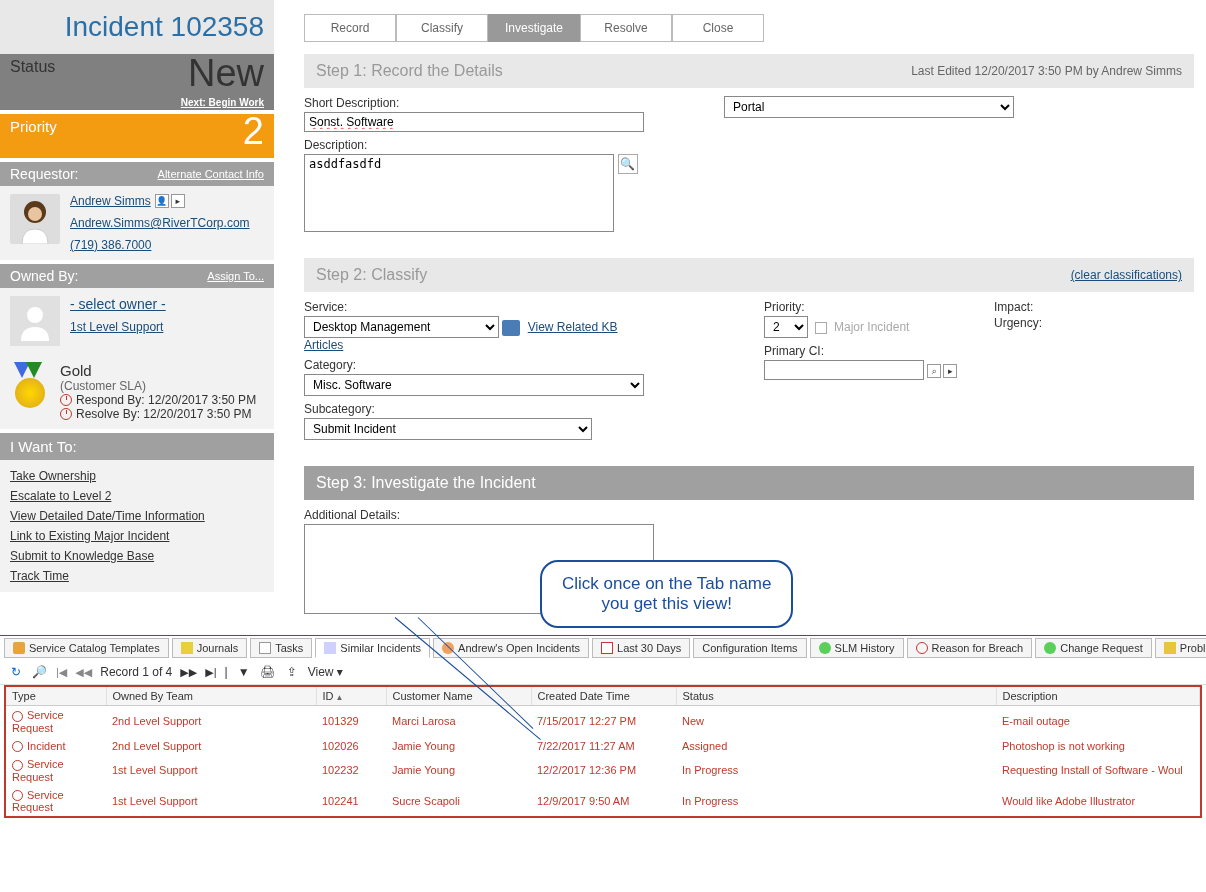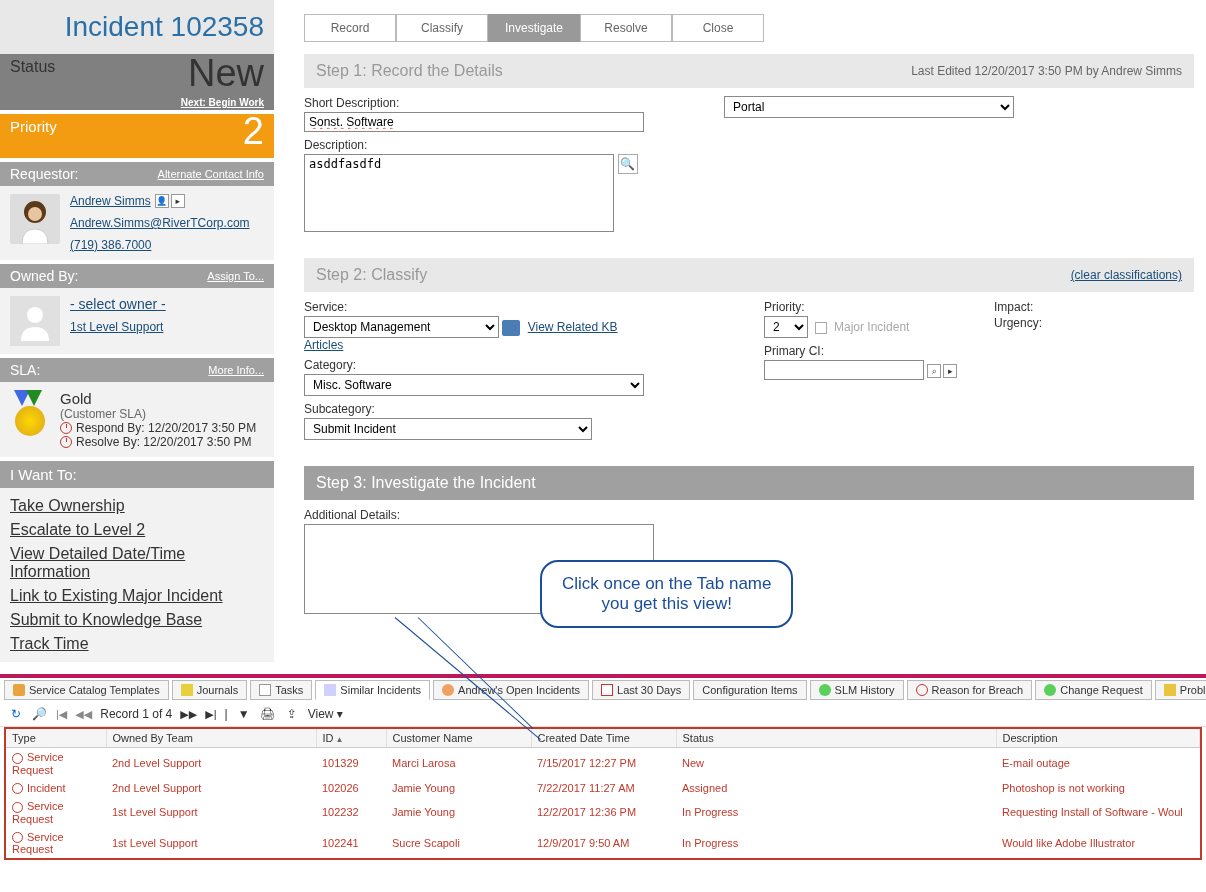--- a/index.html
+++ b/index.html
@@ -37,21 +37,21 @@
 .sla-info { font-size:12px;}
 .sla-name { font-size:15px;}
 .sla-sub { color:#666;}
 .sla-date { display:flex; align-items:center; gap:4px;}
 .clock-icon { display:inline-block; width:12px; height:12px; border:1.5px solid #c0392b; border-radius:50%; position:relative;}
 .clock-icon::after { content:''; position:absolute; width:1px; height:4px; background:#c0392b; top:1px; left:5px;}
 
 .iwant-head { background:#a0a0a0; color:#fff; padding:5px 10px; font-size:15px; margin-top:4px;}
 .iwant-body { background:#f2f2f2; padding:6px 10px;}
 .iwant-body div { padding:3px 0;}
-.iwant-body a { color:#333; text-decoration:underline; font-size:16px;}
+.iwant-body a { color:#333; text-decoration:underline; font-size:12px;}
 
 
 .phase-tabs { display:flex; margin-top:14px;}
 .phase-tab { border:1px solid #bbb; padding:6px 0; width:92px; text-align:center; font-size:12px; color:#666; background:#fff; cursor:pointer;}
 .phase-tab.active { background:#999; color:#fff; border-color:#999;}
 
 .step-header { background:#e8e8e8; color:#999; padding:8px 12px; margin-top:12px; font-size:16px; display:flex; justify-content:space-between; align-items:center;}
 .step-header .edited { color:#666; font-size:12px; }
 .step-header.dark { background:#a0a0a0; color:#fff;}
 .step-header a { color:#1a4d7a; text-decoration:underline; font-size:12px; font-style:normal;}
@@ -69,21 +69,21 @@
 .searchglass { width:20px; height:20px; border:1px solid #aaa; display:flex; align-items:center; justify-content:center; font-size:12px;}
 .inline-icons { display:inline-flex; gap:2px; vertical-align:middle;}
 .kb-link { color:#1a4d7a; text-decoration:underline; font-size:12px;}
 .kb-icon { display:inline-block; width:18px; height:16px; background:#4a7db5; border-radius:2px; vertical-align:middle; margin-right:4px;}
 
 
 .callout { border:2px solid #1a4d9a; border-radius:18px; padding:12px 20px; color:#1a4d9a; font-size:17px; text-align:center; position:absolute; background:#fff; z-index:10;}
 .callout-line { position:absolute; background:#1a4d9a; height:1px; transform-origin:left center; z-index:9;}
 
 
-.bottom-section { margin-top:12px; border-top:4px solid #be185d; position:relative;}
+.bottom-section { margin-top:12px; border-top:1px solid #be185d; position:relative;}
 .bottom-tabs { display:flex; padding:2px 4px; gap:3px; flex-wrap:nowrap;}
 .btab { border:1px solid #bbb; padding:3px 8px; font-size:11px; background:#f5f5f5; display:flex; align-items:center; gap:4px; cursor:pointer; white-space:nowrap;}
 .btab.active { background:#fff; border-bottom-color:#fff;}
 .btab-icon { width:12px; height:12px; display:inline-block;}
 .toolbar { display:flex; align-items:center; gap:8px; padding:4px 8px; border-bottom:1px solid #ddd; font-size:12px;}
 .tb-icon { width:16px; height:16px; display:inline-flex; align-items:center; justify-content:center; font-size:12px; cursor:pointer;}
 .nav-arrows { display:flex; gap:1px;}
 .nav-arrows span { color:#888; cursor:pointer; font-size:11px;}
 .grid { width:100%; border-collapse:collapse; font-size:11px;}
 .grid th { text-align:left; padding:3px 6px; border-bottom:1px solid #ccc; background:#f5f5f5; font-weight:400; color:#333; border-right:1px solid #e0e0e0;}
@@ -152,24 +152,20 @@
               <circle cx="20" cy="14" r="8" fill="#fff"></circle>
               <path d="M6 40 Q6 26 20 26 Q34 26 34 40 Z" fill="#fff"></path>
             </svg>
       </div>
       <div class="user-info">
         <a href="#" class="select-owner">- select owner -</a>
         <a href="#">1st Level Support</a>
       </div>
     </div>
 
-    <div class="section-head">
-      <span>SLA:</span>
-      <a href="#">More Info...</a>
-    </div>
     <div class="sla-body">
       <div class="sla-icon">
         <div class="sla-ribbon"></div>
             <div class="sla-ribbon2"></div>
             <div class="sla-medal"></div>
       </div>
       <div class="sla-info">
         <div class="sla-name">Gold</div>
         <div class="sla-sub">(Customer SLA)</div>
         <div class="sla-date">

